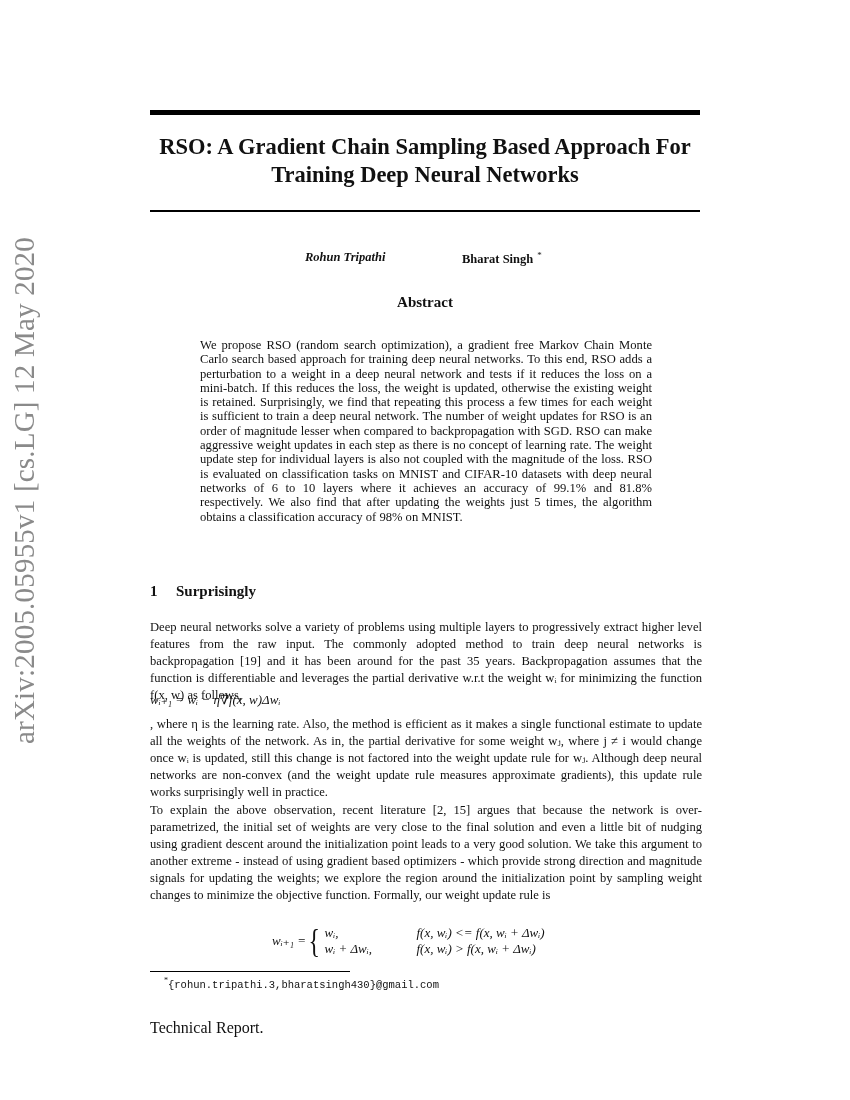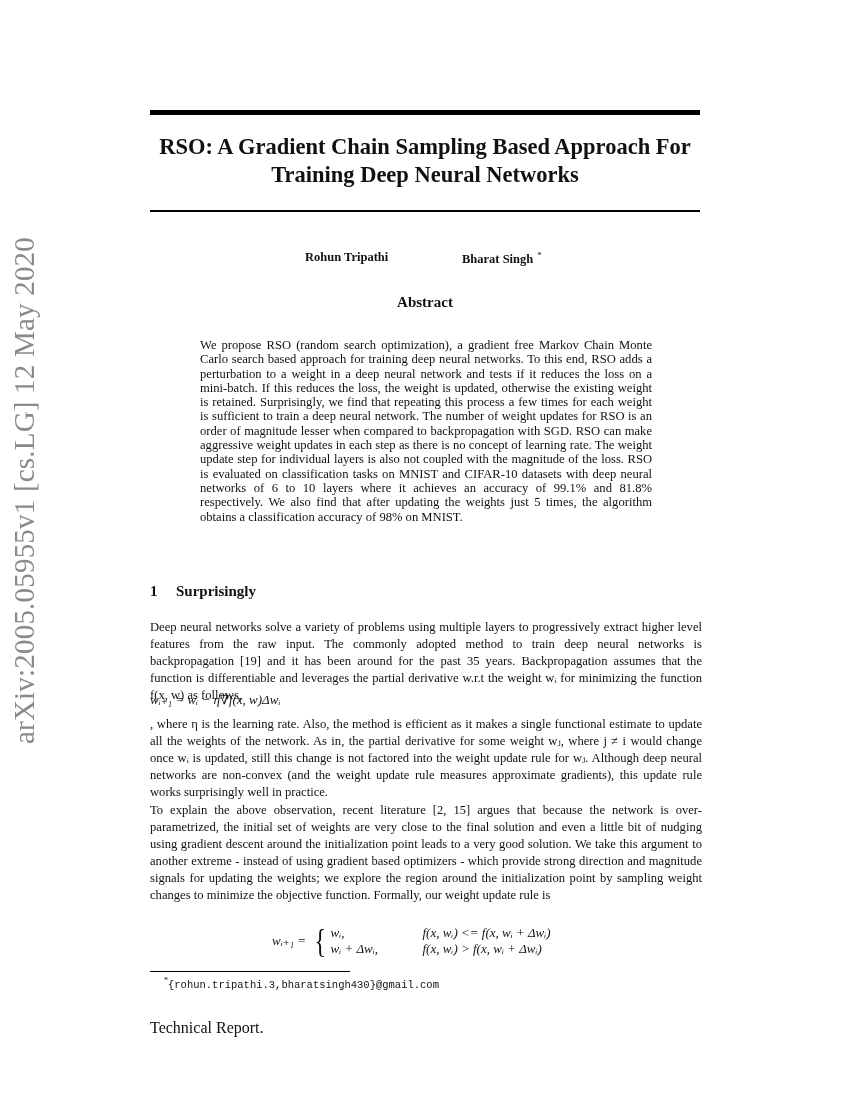--- a/index.html
+++ b/index.html
@@ -8,37 +8,37 @@
     .page { position: absolute; left: 0; top: 0; width: 850px; height: 1100px; }
     .arxiv-stamp { position: absolute; left: 2px; top: 285px; width: 44px; height: 410px;
                    display: flex; align-items: center; justify-content: center; }
     .arxiv-stamp span { transform: rotate(-90deg); white-space: nowrap;
                         font-size: 29px; color: #8a8a8a; letter-spacing: 0.2px; }
     .rule-thick { position: absolute; left: 150px; width: 550px; top: 110px; height: 5px; background: #000; }
     .rule-thin { position: absolute; left: 150px; width: 550px; top: 210px; height: 1.5px; background: #000; }
     .title { position: absolute; left: 150px; width: 550px; top: 133px; text-align: center;
              font-weight: bold; font-size: 22.5px; line-height: 28px; }
     .authors { position: absolute; top: 250px; left: 150px; width: 550px; font-weight: bold; font-size: 12.5px; }
-    .author1 { position: absolute; left: 155px; }
+    .author1 { position: absolute; left: 155px; font-style: italic; }
     .author2 { position: absolute; left: 312px; }
     .author2 sup { font-weight: normal; font-size: 9px; margin-left: 4px; }
     .abstract-h { position: absolute; top: 294px; left: 150px; width: 550px; text-align: center;
                   font-weight: bold; font-size: 15px; }
     .abstract { position: absolute; top: 338px; left: 200px; width: 452px; font-size: 12.6px;
                 line-height: 14.3px; text-align: justify; }
     .section-h { position: absolute; top: 583px; left: 150px; font-weight: bold; font-size: 15px; }
     .section-h .num { display: inline-block; width: 26px; }
     .body-block { position: absolute; left: 150px; width: 552px; font-size: 12.6px; line-height: 17px;
                   text-align: justify; }
     .p1 { top: 619px; }
     .eq1 { position: absolute; top: 692px; left: 150px; width: 552px; text-align: left; font-size: 13px; font-style: italic; }
     .p2 { top: 716px; }
     .p3 { top: 802px; }
     .eq2 { position: absolute; top: 925px; left: 272px; font-size: 13px; font-style: italic; display: flex; align-items: center; }
-    .eq2 .lhs { margin-right: 6px; }
+    .eq2 .lhs { }
     .eq2 .brace { font-size: 34px; font-style: normal; line-height: 30px; margin-right: 2px; transform: scaleX(0.7); }
     .eq2 .cases { display: grid; grid-template-columns: 92px auto; row-gap: 0px; line-height: 16px; }
     .footnote-rule { position: absolute; top: 971px; left: 150px; width: 200px; height: 1px; background: #000; }
     .footnote { position: absolute; top: 976px; left: 164px; font-family: "Liberation Mono", "DejaVu Sans Mono", monospace; font-size: 10.5px; }
     .footnote sup { font-family: "Liberation Serif", serif; font-size: 8px; }
     .tech-report { position: absolute; top: 1019px; left: 150px; font-size: 16px; }
   </style>
 </head>
 <body>
 

